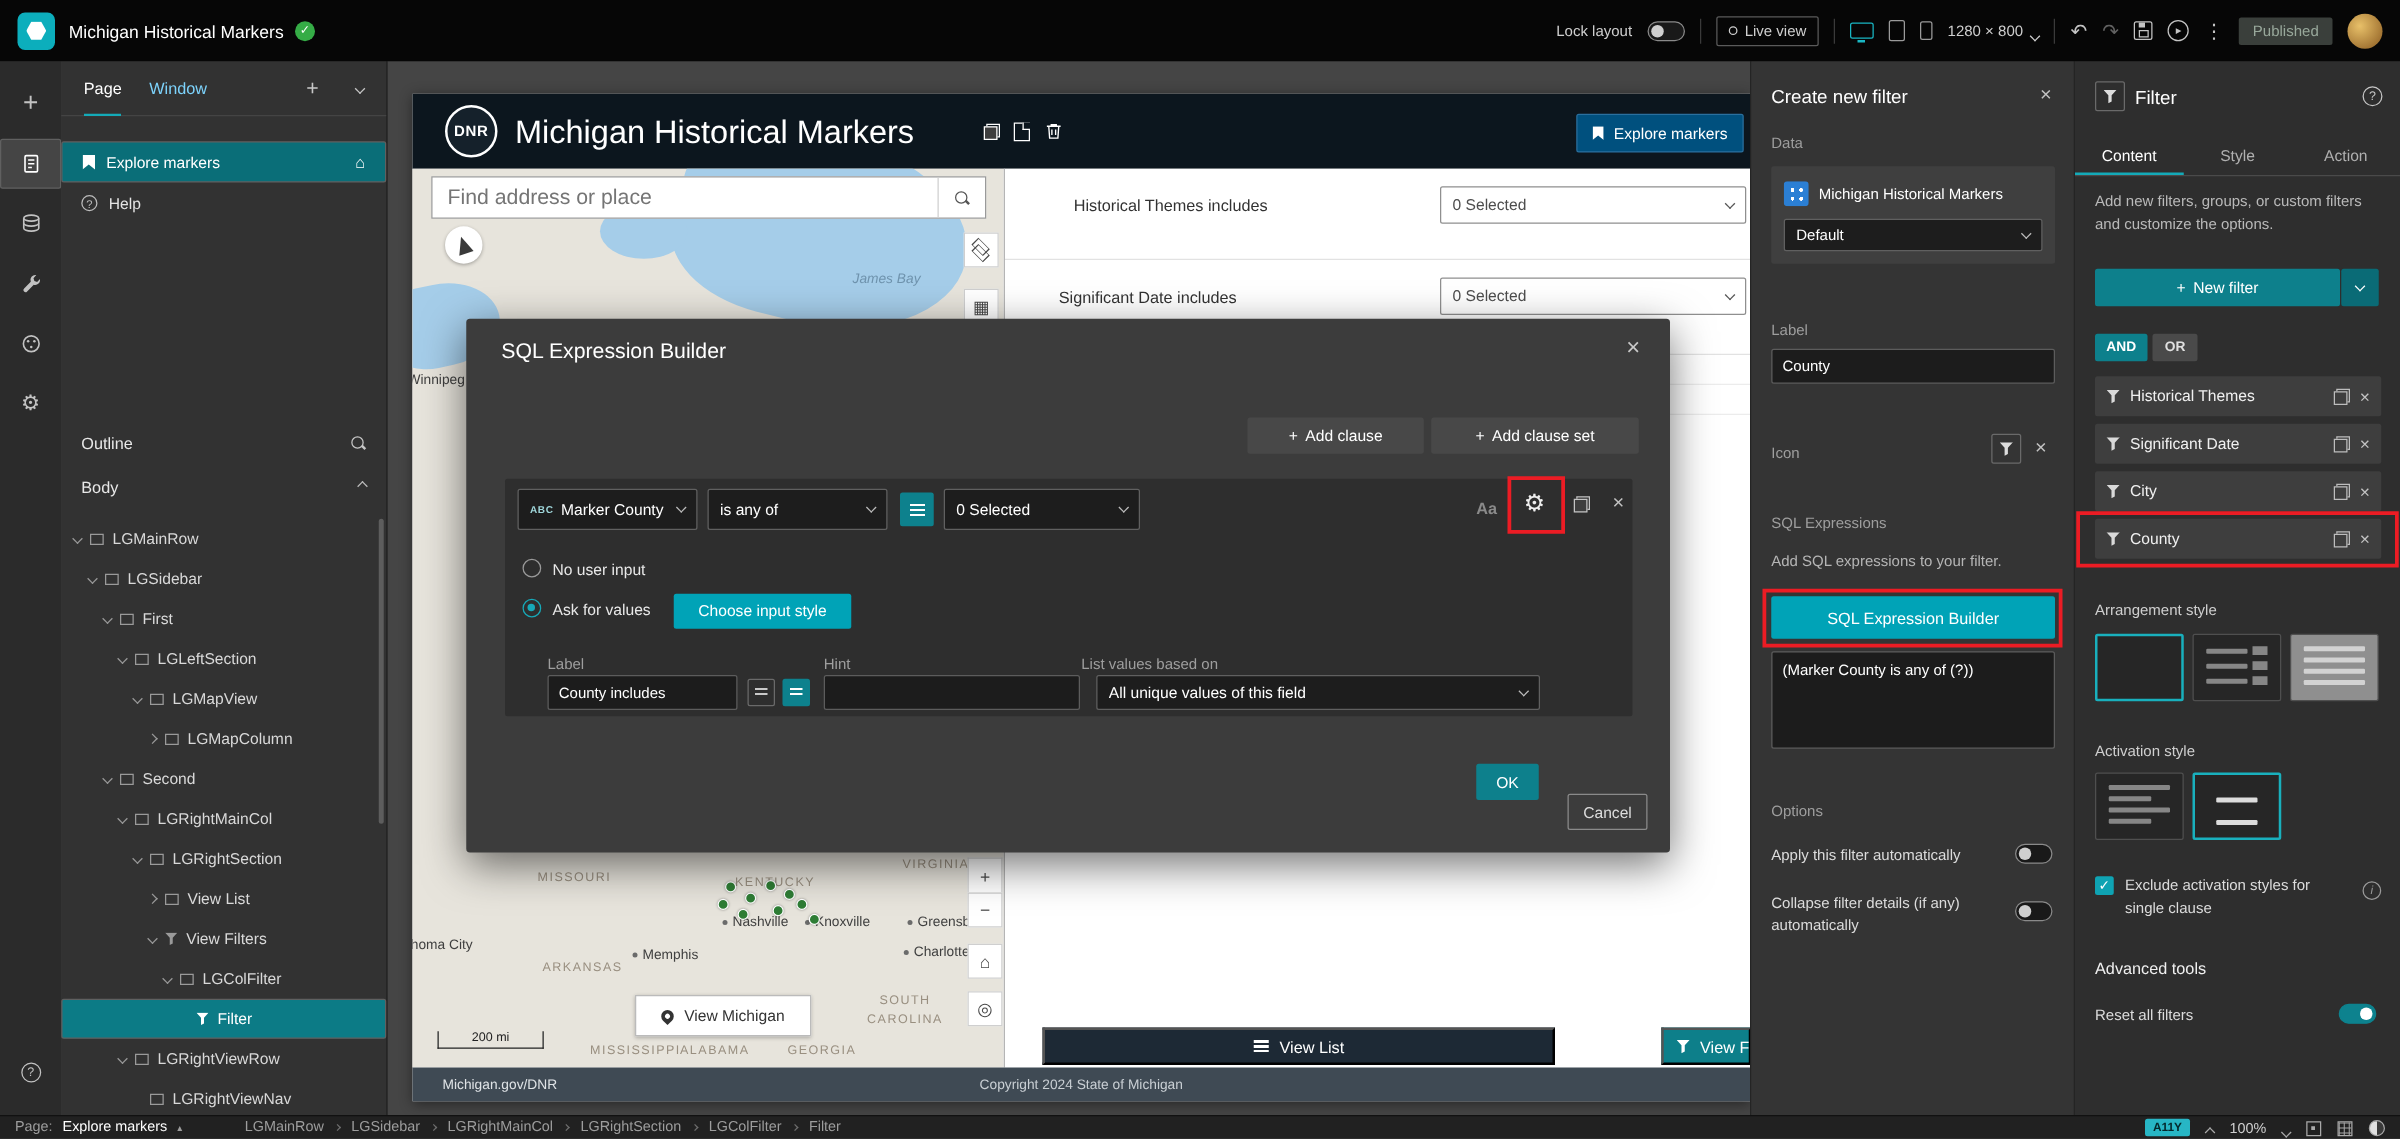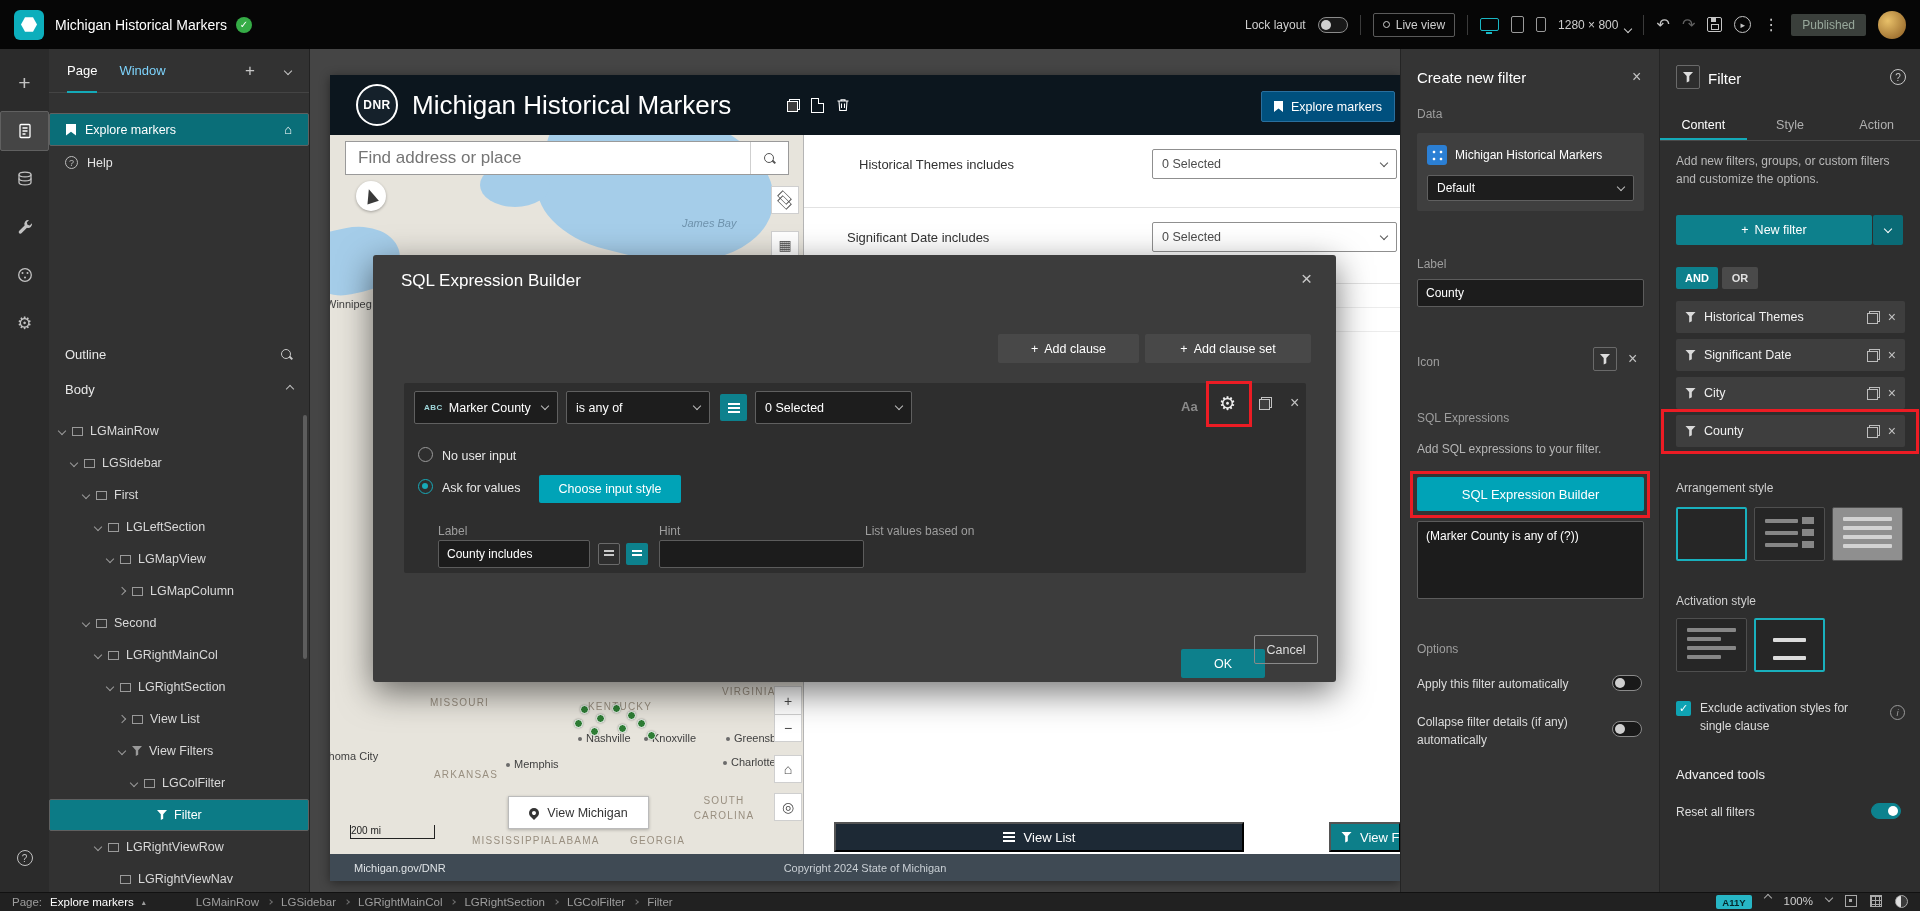--- a/index.html
+++ b/index.html
@@ -106,21 +106,21 @@
 .i-layers::after{top:3px}
 .maplabel{position:absolute;white-space:nowrap}
 .state{font-size:10px;letter-spacing:1.2px;color:#998f80}
 .city{font-size:11px;color:#3f3f3f}
 .city::before{content:"";display:inline-block;width:4px;height:4px;border-radius:50%;background:#6b6b6b;margin-right:4px;vertical-align:middle}
 .waterlbl{font-style:italic;font-size:11px;color:#6f93ad}
 .mdot{position:absolute;width:9px;height:9px;border-radius:50%;background:#2e7d35;border:1.5px solid #fff;box-shadow:0 0 2px rgba(0,0,0,.4)}
 .view-mi{position:absolute;left:178px;top:661px;width:141px;height:33px;background:#fff;border:1px solid #bbb;box-shadow:0 1px 3px rgba(0,0,0,.25);display:flex;align-items:center;justify-content:center;gap:8px;font-size:12.5px;color:#333;cursor:pointer}
 .pin{display:inline-block;width:10px;height:10px;background:#333;border-radius:50% 50% 50% 0;transform:rotate(-45deg);position:relative}
 .pin::after{content:"";position:absolute;left:3px;top:3px;width:4px;height:4px;border-radius:50%;background:#fff}
-.scalebar{position:absolute;left:20px;top:690px;width:85px;height:14px;border-left:1.4px solid #222;border-right:1.4px solid #222;border-bottom:1.4px solid #222;font-size:10px;color:#222;line-height:12px}
+.scalebar{position:absolute;left:20px;top:690px;width:85px;height:14px;border-left:1.4px solid #222;border-right:1.4px solid #222;border-bottom:1.4px solid #222;font-size:10px;color:#222;text-align:center;line-height:12px}
 .app-right{position:relative;width:597px;height:719px;background:#fff;border-left:1px solid #b5b5b5;color:#323232}
 .ar-label{position:absolute;font-size:13px;color:#323232}
 .ar-line{position:absolute;left:0;width:100%;height:1px;background:#e2e2e2}
 .viewlist-btn{position:absolute;left:30px;top:687px;width:410px;height:30px;background:#1d2935;color:#fff;display:flex;align-items:center;justify-content:center;gap:9px;font-size:13px;cursor:pointer}
 .viewfilters-btn{position:absolute;left:525px;top:687px;width:72px;height:30px;background:#0d7f8a;color:#fff;display:flex;align-items:center;gap:8px;font-size:13px;padding-left:10px;overflow:hidden;white-space:nowrap;cursor:pointer}
 .app-footer{position:absolute;left:0;top:779px;width:100%;height:27px;background:#3f4a54;display:flex;align-items:center;padding:0 24px;font-size:11px;color:#dfe3e6}
 .app-footer .center{position:absolute;left:0;width:100%;text-align:center;color:#c9cfd4}
 
 .modal{position:absolute;left:63px;top:206px;width:963px;height:427px;background:#3c3c3c;border-radius:3px;box-shadow:0 10px 34px rgba(0,0,0,.55);z-index:50}
 .m-title{position:absolute;left:28px;top:16px;font-size:17px;color:#fff}
@@ -155,21 +155,21 @@
 .thumb .rowmix{display:flex;gap:4px;align-items:center}
 .thumb .blk{width:12px;height:7px;background:#868686;flex:none}
 .thumb .bar.bright{background:#dcdcdc}
 .checkbox{width:15px;height:15px;background:#0fa3b3;border-radius:2px;color:#fff;font-size:11px;display:flex;align-items:center;justify-content:center;flex:none;cursor:pointer}
 .info{width:15px;height:15px;border:1.2px solid #9a9a9a;border-radius:50%;color:#9a9a9a;font-size:9.5px;display:flex;align-items:center;justify-content:center;font-style:italic}
 
 .statusbar{position:absolute;left:0;top:892px;width:1920px;height:19px;background:#212121;border-top:1px solid #111;display:flex;align-items:center;padding:0 12px;gap:8px;font-size:11.5px;color:#9d9d9d;z-index:20}
 .sb-name{color:#fff}
 .sb-crumbs{display:flex;align-items:center;gap:9px;margin-left:42px}
 .sb-crumbs .chev{width:4px;height:4px;color:#6e6e6e}
-.sb-right{margin-left:auto;display:flex;align-items:flex-start;gap:13px}
+.sb-right{margin-left:auto;display:flex;align-items:flex-end;gap:13px}
 .a11y{background:#27b6c5;color:#04282c;font-size:9.5px;font-weight:bold;padding:1.5px 6px;border-radius:2px}
 .i-fit{width:12px;height:12px;border:1.4px solid #a9a9a9;position:relative}
 .i-fit::after{content:"";position:absolute;left:3px;top:3px;width:3px;height:3px;background:#a9a9a9}
 .i-grid{width:12px;height:12px;border:1px solid #a9a9a9;background-image:linear-gradient(#a9a9a9 1px,transparent 1px),linear-gradient(90deg,#a9a9a9 1px,transparent 1px);background-size:4px 4px}
 .i-contrast{width:13px;height:13px;border-radius:50%;border:1px solid #a9a9a9;background:linear-gradient(90deg,#e0e0e0 50%,#3a3a3a 50%)}
 
 .hl{position:absolute;border:3px solid #ec1c24;z-index:200;pointer-events:none}
 </style>
 </head>
 <body>
@@ -502,23 +502,27 @@
       <span class="lbl" style="position:absolute;left:461px;top:141px">List values based on</span>
 
       <input class="inp" style="position: absolute; left: 34px; top: 157px; width: 152px; height: 28px;" value="County includes">
       <span class="ibtn" style="position:absolute;left:194px;top:160px;width:22px;height:22px;border:1px solid #6a6a6a">
           <span class="glyph-lines" style="color:#c9c9c9;width:10px;height:8px"></span>
         </span>
       <span class="ibtn" style="position:absolute;left:222px;top:160px;width:22px;height:22px;background:#0d818d">
           <span class="glyph-lines" style="color:#fff;width:10px;height:8px"></span>
         </span>
       <input class="inp" style="position: absolute; left: 255px; top: 157px; width: 205px; height: 28px;">
-    </div>
-
-    <button class="btn-teal" style="position:absolute;left:808px;top:394px;width:84px;height:29px">OK</button>
+      <div class="sel" style="position:absolute;left:473px;top:157px;width:355px;height:28px">
+        <span class="tx">All unique values of this field</span>
+        <span class="chev"></span>
+      </div>
+    </div>
+
+    <button class="btn-teal" style="position:absolute;left:808px;top:356px;width:50px;height:29px">OK</button>
     <button class="btn-ghost" style="position:absolute;left:881px;top:380px;width:64px;height:29px">Cancel</button>
   </div>
 </main>
 
 <aside class="panel-create">
   <span class="p-title" style="position:absolute;left:16px;top:20px">Create new filter</span>
   <span class="xicon" style="position:absolute;left:231px;top:20px">×</span>
 
   <span class="lbl" style="position:absolute;left:16px;top:58px">Data</span>
   <div class="datacard">

